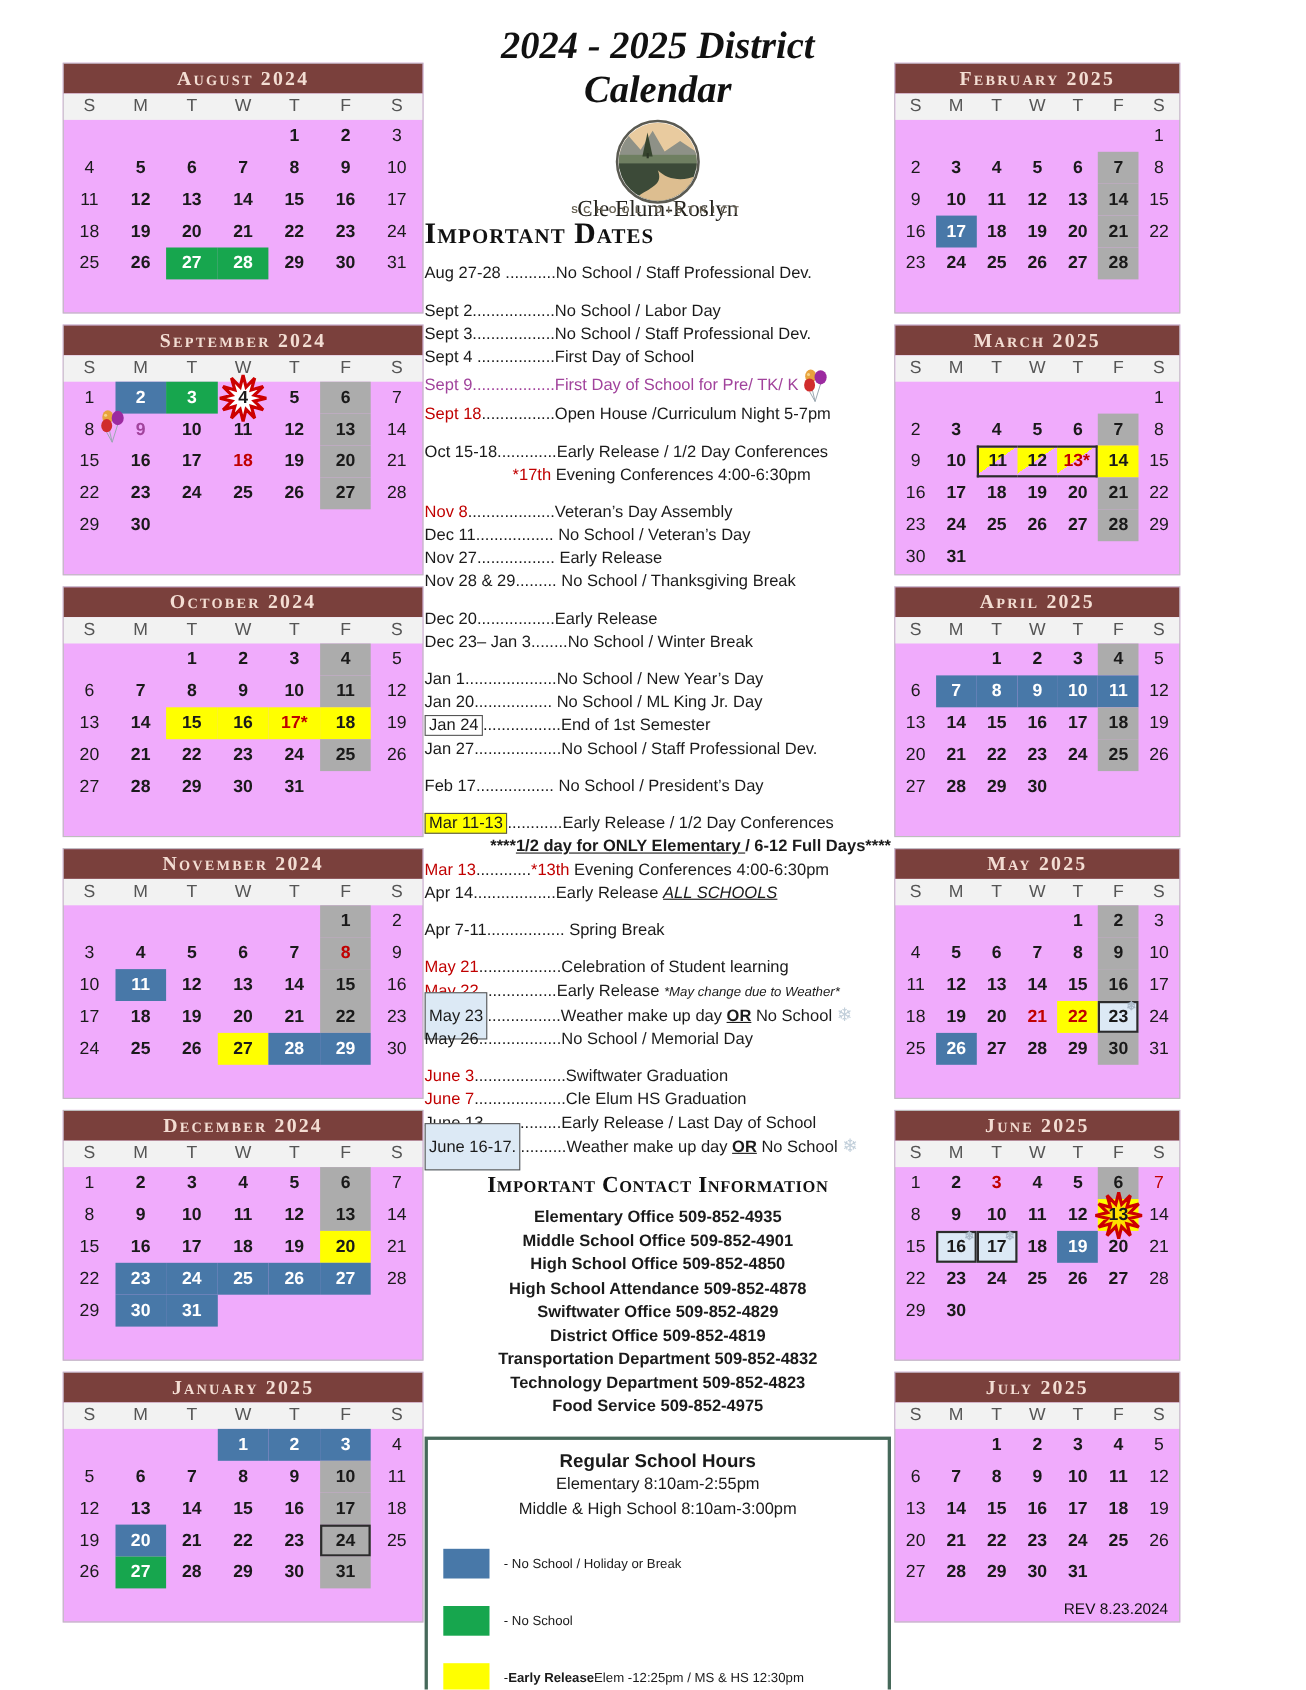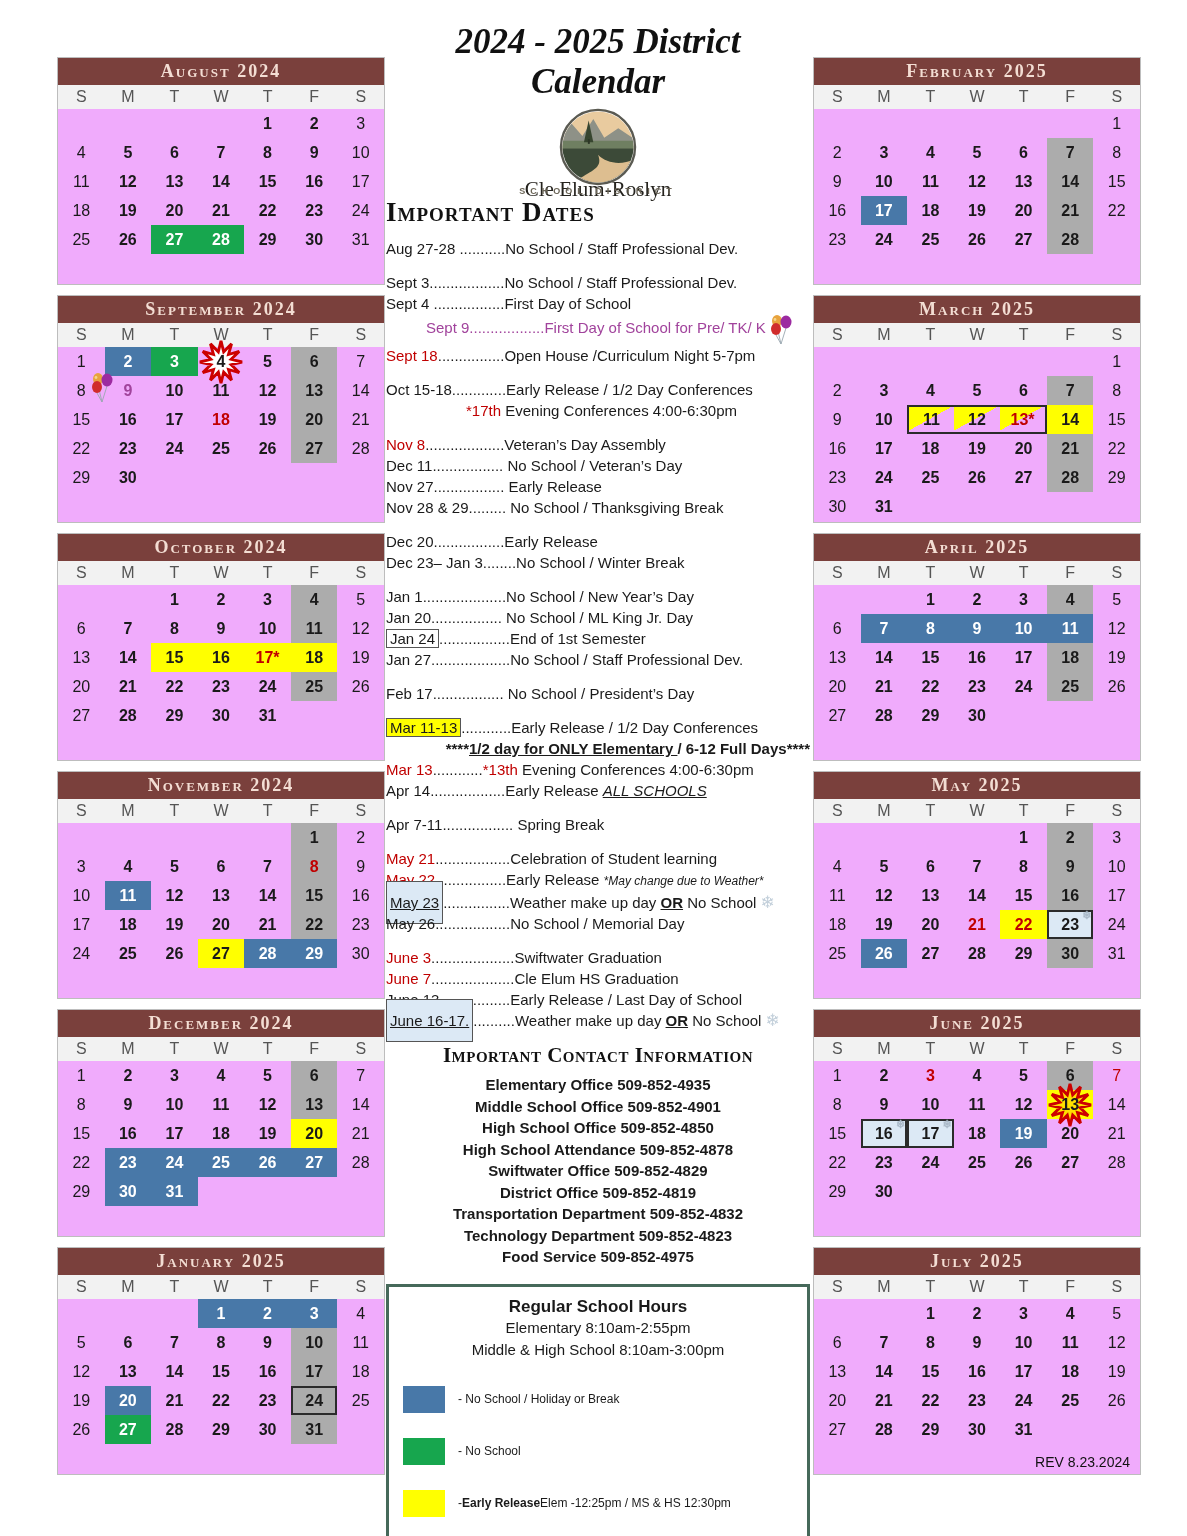--- a/index.html
+++ b/index.html
@@ -5,21 +5,21 @@
   :root{
     --header-maroon:#7A403C; --highlight-blue:#4878A8; --highlight-green:#17A64E;
     --highlight-yellow:#FFFF00; --highlight-gray:#ACACAC; --highlight-lightblue:#DCE9F5;
     --accent-red:#C00000; --accent-purple:#A1439C; --legend-border:#46695A;
   }
   html,body{margin:0;padding:0;background:#fff;}
   body{width:1187px;height:1536px;position:relative;font-family:"Liberation Sans",sans-serif;color:#1A1A1A;overflow:hidden;}
 
   
   #left-col{position:absolute;left:57px;top:57px;width:328px;}
-  #right-col{position:absolute;left:813px;top:57px;width:328px;}
+  #right-col{position:absolute;left:813px;top:57px;width:260px;}
   #mid-col{position:absolute;left:386px;top:22px;width:424px;}
 
   
   .month-box{height:228px;margin-bottom:10px;border:1px solid #BDBDBD;background:#f0abfc;position:relative;box-sizing:border-box;}
   .month-title{height:27px;line-height:27px;background:var(--header-maroon);color:#F3DDD3;
     font-family:"Liberation Serif",serif;font-variant:small-caps;font-weight:bold;letter-spacing:2px;
     text-align:center;font-size:18px;}
   .weekday-row{display:grid;grid-template-columns:repeat(7,1fr);background:#F2F2F2;height:24px;line-height:24px;
     color:#555;font-size:16px;text-align:center;}
   .month-grid{display:grid;grid-template-columns:repeat(7,1fr);grid-auto-rows:29px;}
@@ -51,28 +51,28 @@
   #school-name{font-family:"Liberation Serif",serif;font-size:21px;text-align:center;color:#25231E;margin-top:3px;}
   #school-sub{font-size:9px;letter-spacing:5px;text-align:center;color:#6B6557;font-weight:bold;margin-top:2px;}
   #imp-heading{font-family:"Liberation Serif",serif;font-variant:small-caps;font-weight:bold;font-size:27px;
     letter-spacing:1px;margin:6px 0 10px 0;color:#111;}
   #dates-list{font-size:15px;line-height:21px;}
   .date-line{white-space:nowrap;}
   .gap{height:13px;}
   .line-indent{padding-left:80px;}
   .line-center{text-align:right;font-weight:bold;}
   .seg-red{color:var(--accent-red);}
-  .seg-purple{color:var(--accent-purple);padding-left:40px;}
+  .seg-purple{color:var(--accent-purple);}
   .seg-bold{font-weight:bold;}
   .seg-boldu{font-weight:bold;text-decoration:underline;}
   .seg-underital{font-style:italic;text-decoration:underline;}
   .seg-italsm{font-style:italic;font-size:12px;}
   .seg-box{border:1.5px solid #555;padding:0 3px;}
   .seg-ybox{background:var(--highlight-yellow);border:1.5px solid #555;padding:0 3px;}
-  .seg-bbox{background:var(--highlight-lightblue);border:1.5px solid #555;padding:12px 3px;text-decoration:underline;}
+  .seg-bbox{background:var(--highlight-lightblue);border:1.5px solid #555;padding:12px 3px;}
   .seg-flake{color:#C2CFDA;font-size:17px;}
   .balloon-inline{display:inline-block;vertical-align:middle;line-height:0;margin-left:2px;}
 
   #contact{margin-top:12px;}
   #contact-heading{font-family:"Liberation Serif",serif;font-variant:small-caps;font-weight:bold;font-size:21px;
     letter-spacing:0.5px;text-align:center;margin:0 0 6px 0;color:#111;}
   #contact-lines div{font-weight:bold;font-size:15px;line-height:21.5px;text-align:center;}
 
   #hours-box{margin-top:16px;border:3px solid var(--legend-border);padding:10px 14px 14px 14px;box-sizing:border-box;}
   #hours-title{font-weight:bold;font-size:17px;text-align:center;}
@@ -456,20 +456,21 @@
         <path d="M14,100 C36,80 58,80 50,60 C62,72 82,74 100,64 L100,100 Z" fill="#DDBE90"></path>
       </g>
     </svg>
     <div id="school-name">Cle Elum-Roslyn</div>
     <div id="school-sub">SCHOOL DISTRICT</div>
   </div>
   <h2 id="imp-heading">Important Dates</h2>
   <div id="dates-list">
       <div class="date-line"><span>Aug 27-28 ...........No School / Staff Professional Dev.</span></div>
       <div class="gap"></div>
+      <div class="date-line"><span>Sept 2..................No School / Labor Day</span></div>
       <div class="date-line"><span>Sept 3..................No School /  Staff Professional Dev.</span></div>
       <div class="date-line"><span>Sept 4  .................First Day of School</span></div>
       <div class="date-line"><span class="seg-purple">Sept 9..................First Day of School for Pre/ TK/ K</span><span class="balloon-inline"><svg width="28" height="31" viewBox="0 0 28 31">
             <path d="M9 13 L13 30 M18 14 L13 30 M8 21 L13 30" stroke="#9AA7B0" stroke-width="0.9" fill="none"></path>
             <ellipse cx="9" cy="7" rx="5" ry="6" fill="#E8A33D"></ellipse>
             <ellipse cx="18" cy="8" rx="5.5" ry="6.5" fill="#9C2AA0"></ellipse>
             <ellipse cx="8" cy="15" rx="5" ry="6" fill="#D02C2C"></ellipse>
             <circle cx="7" cy="5.5" r="1.4" fill="#F6D58A"></circle>
           </svg></span></div>
       <div class="date-line"><span class="seg-red">Sept 18</span><span>................Open House /Curriculum Night 5-7pm</span></div>

